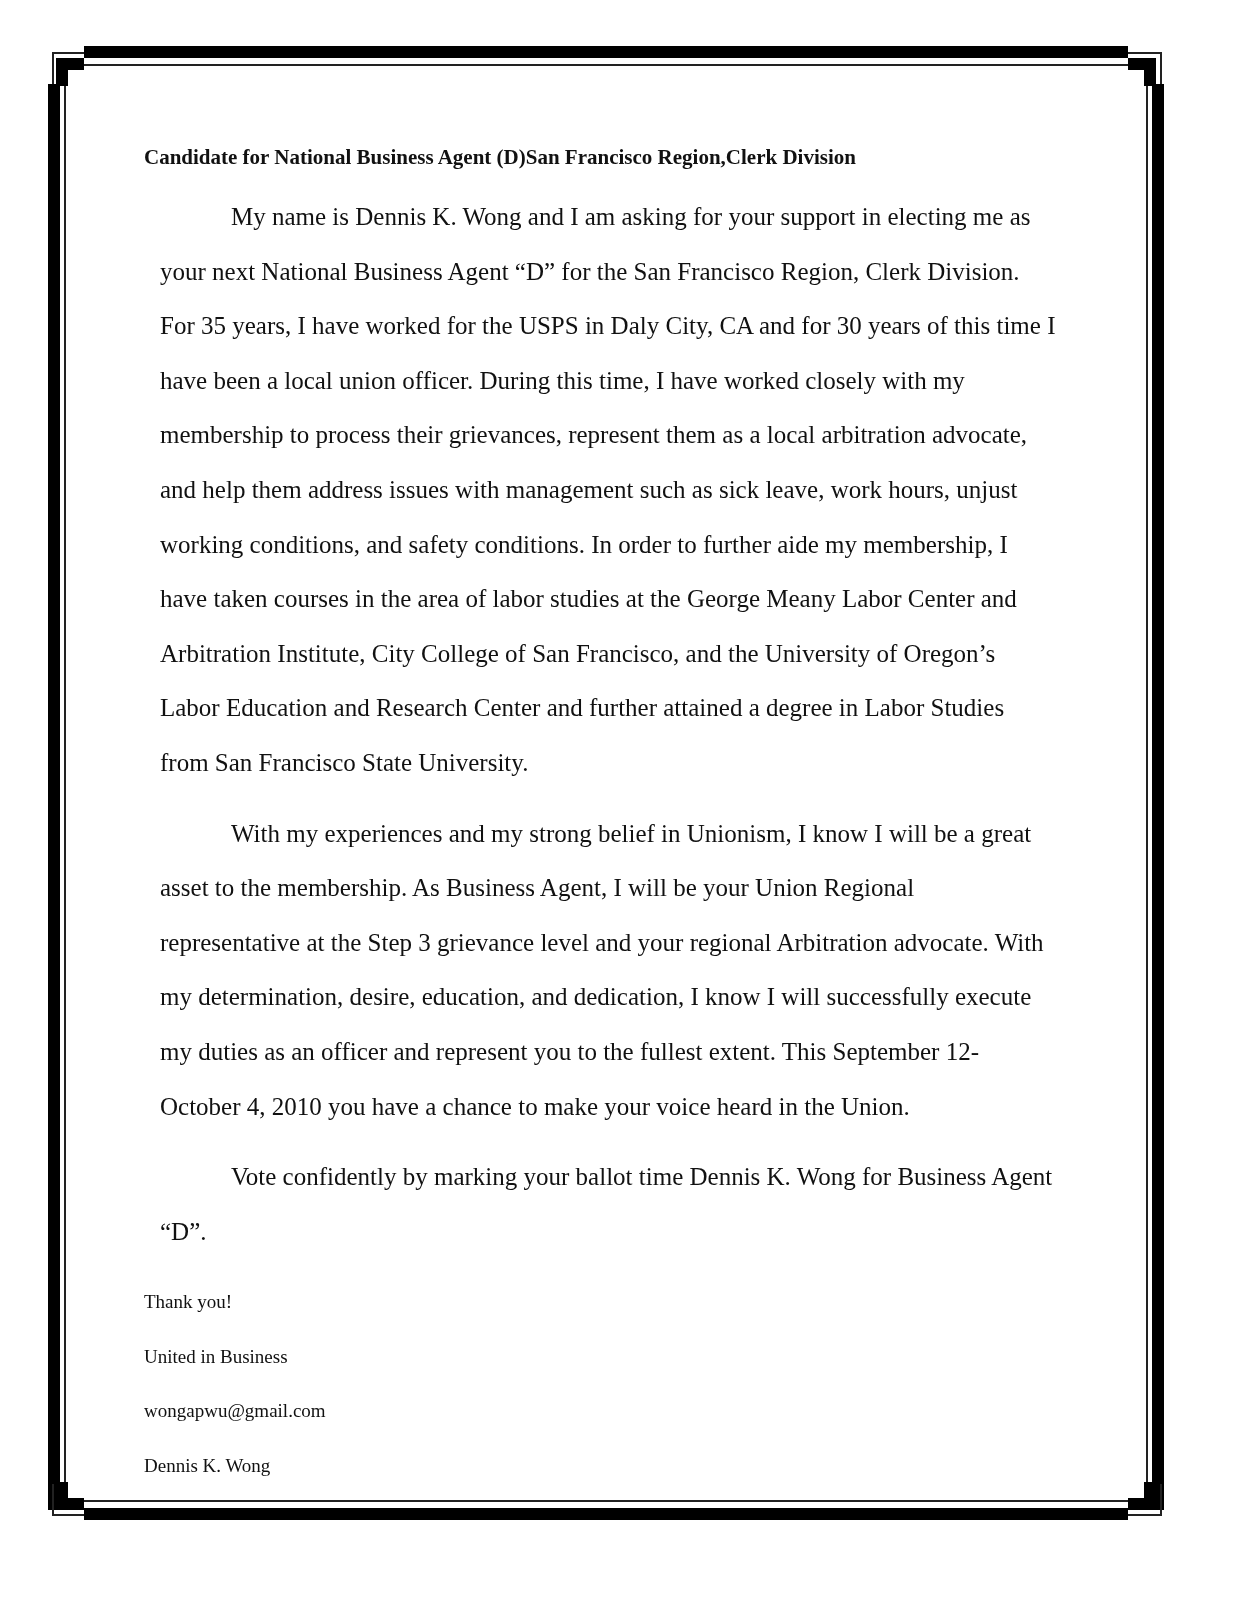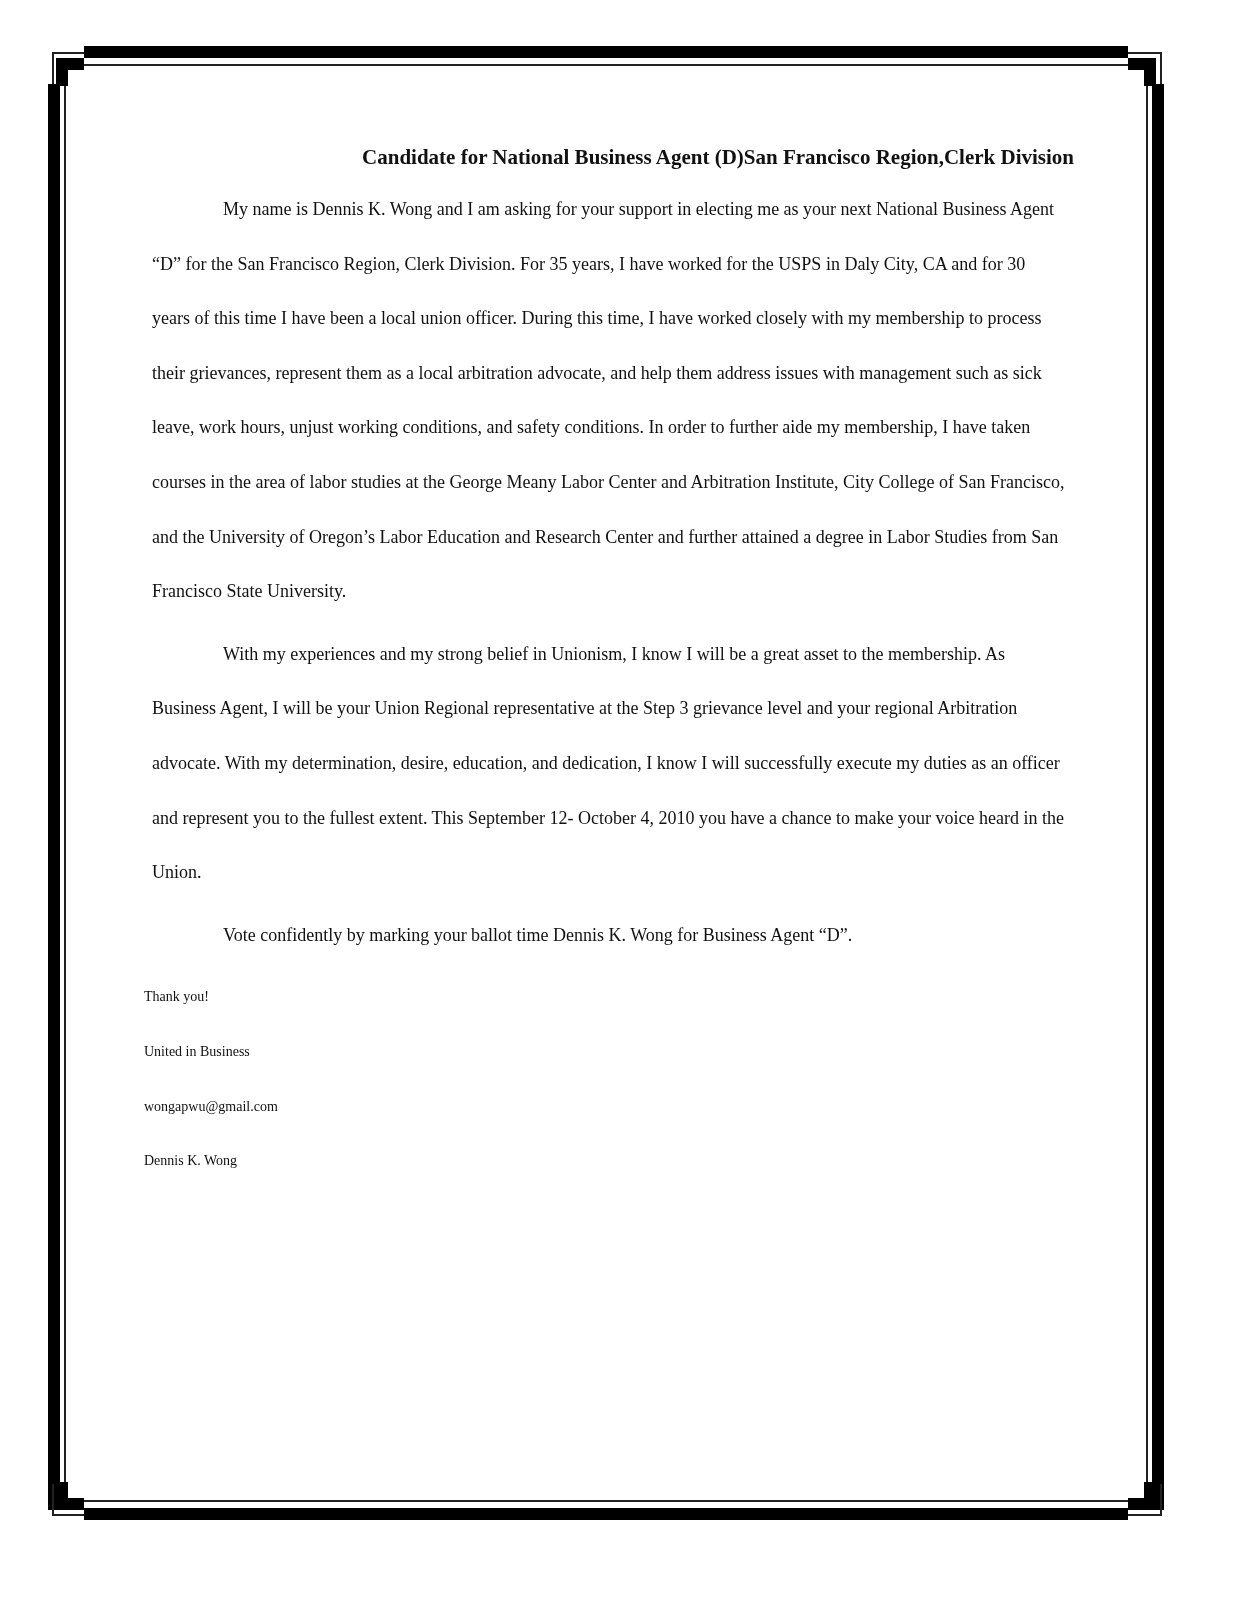--- a/index.html
+++ b/index.html
@@ -52,37 +52,37 @@
     .o-br-h { left: 1128px; top: 1514px; width: 34px; height: 2px; }
     .o-br-v { left: 1160px; top: 1484px; width: 2px; height: 32px; }
 
     .content {
       position: absolute;
       left: 144px;
       top: 140px;
       width: 930px;
     }
     .title {
-      text-align: right;
+      text-align: left;
       font-weight: bold;
       font-size: 21px;
       line-height: 34px;
       margin: 0 0 2px 0;
       padding-left: 0;
       white-space: nowrap;
     }
     .para {
-      font-size: 18px;
+      font-size: 25px;
       line-height: 54.6px;
-      margin: 8px;
+      margin: 16px;
       text-align: left;
     }
     .indent { text-indent: 71px; }
     .sig-line {
-      font-size: 14px;
+      font-size: 19px;
       line-height: 54.6px;
       margin: 0;
     }
   </style>
 </head>
 <body>
 
 <div>
   <div class="bar top-thick"></div>
   <div class="thin top-thin"></div>

